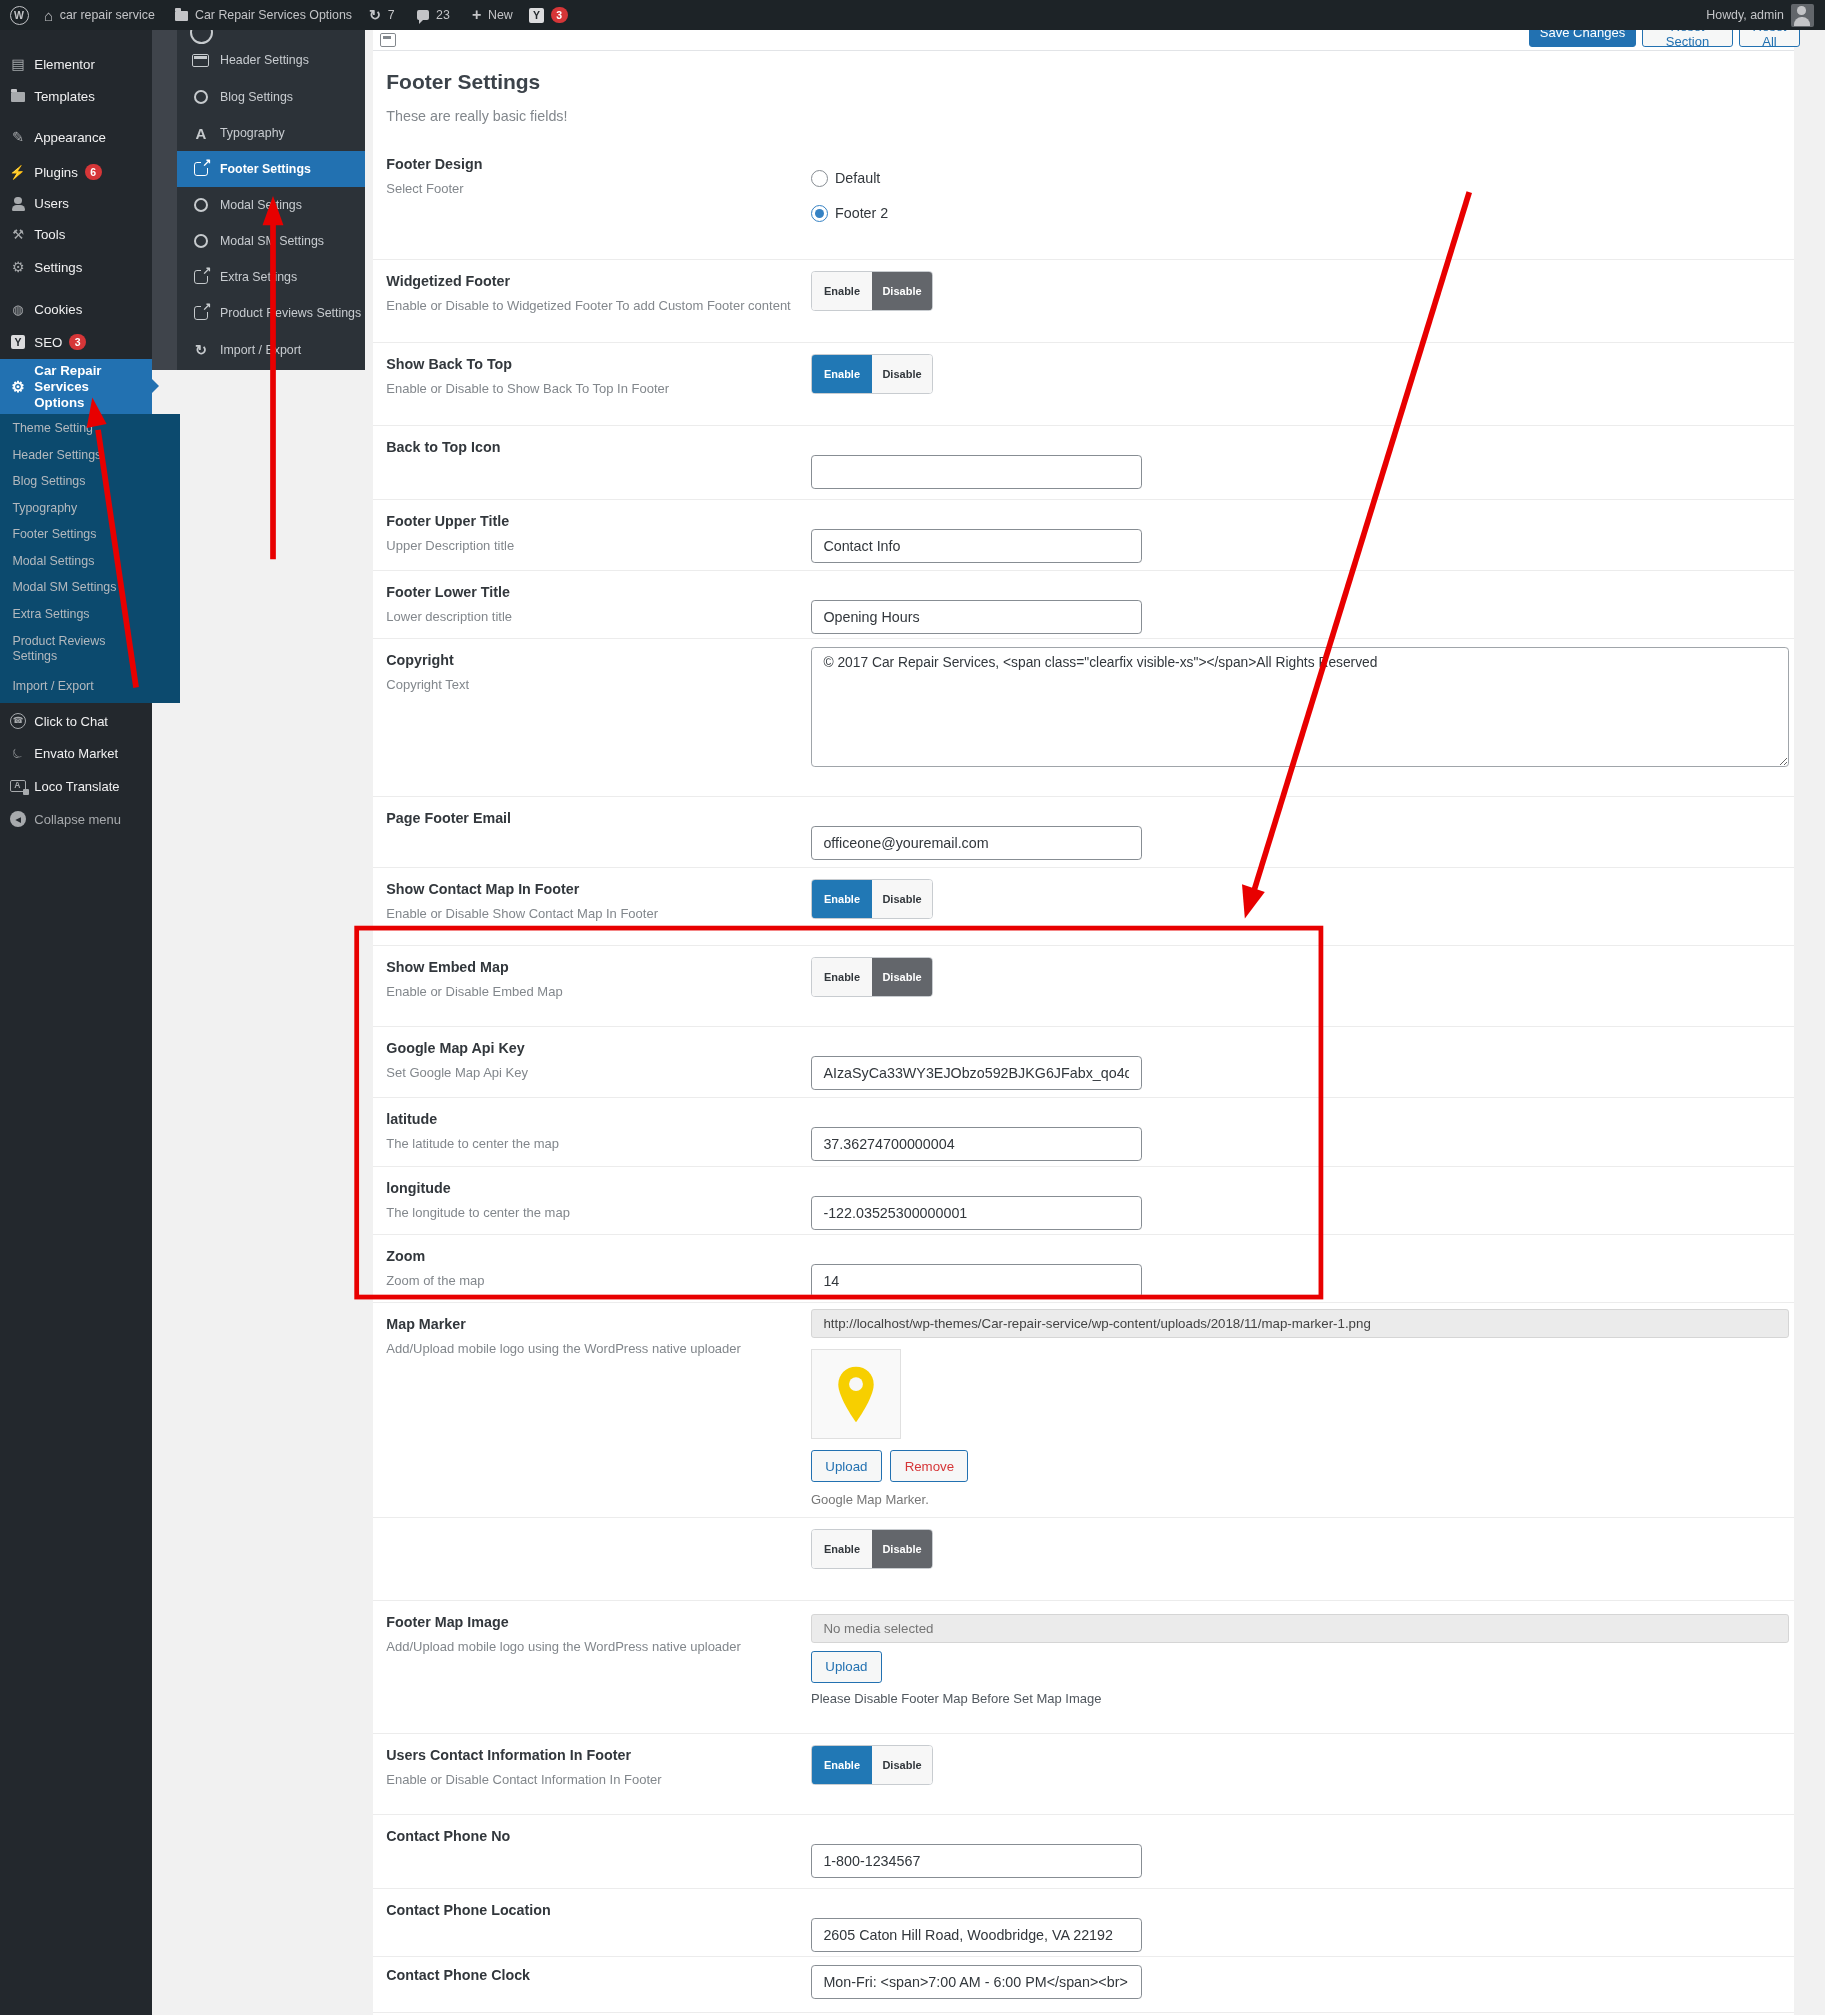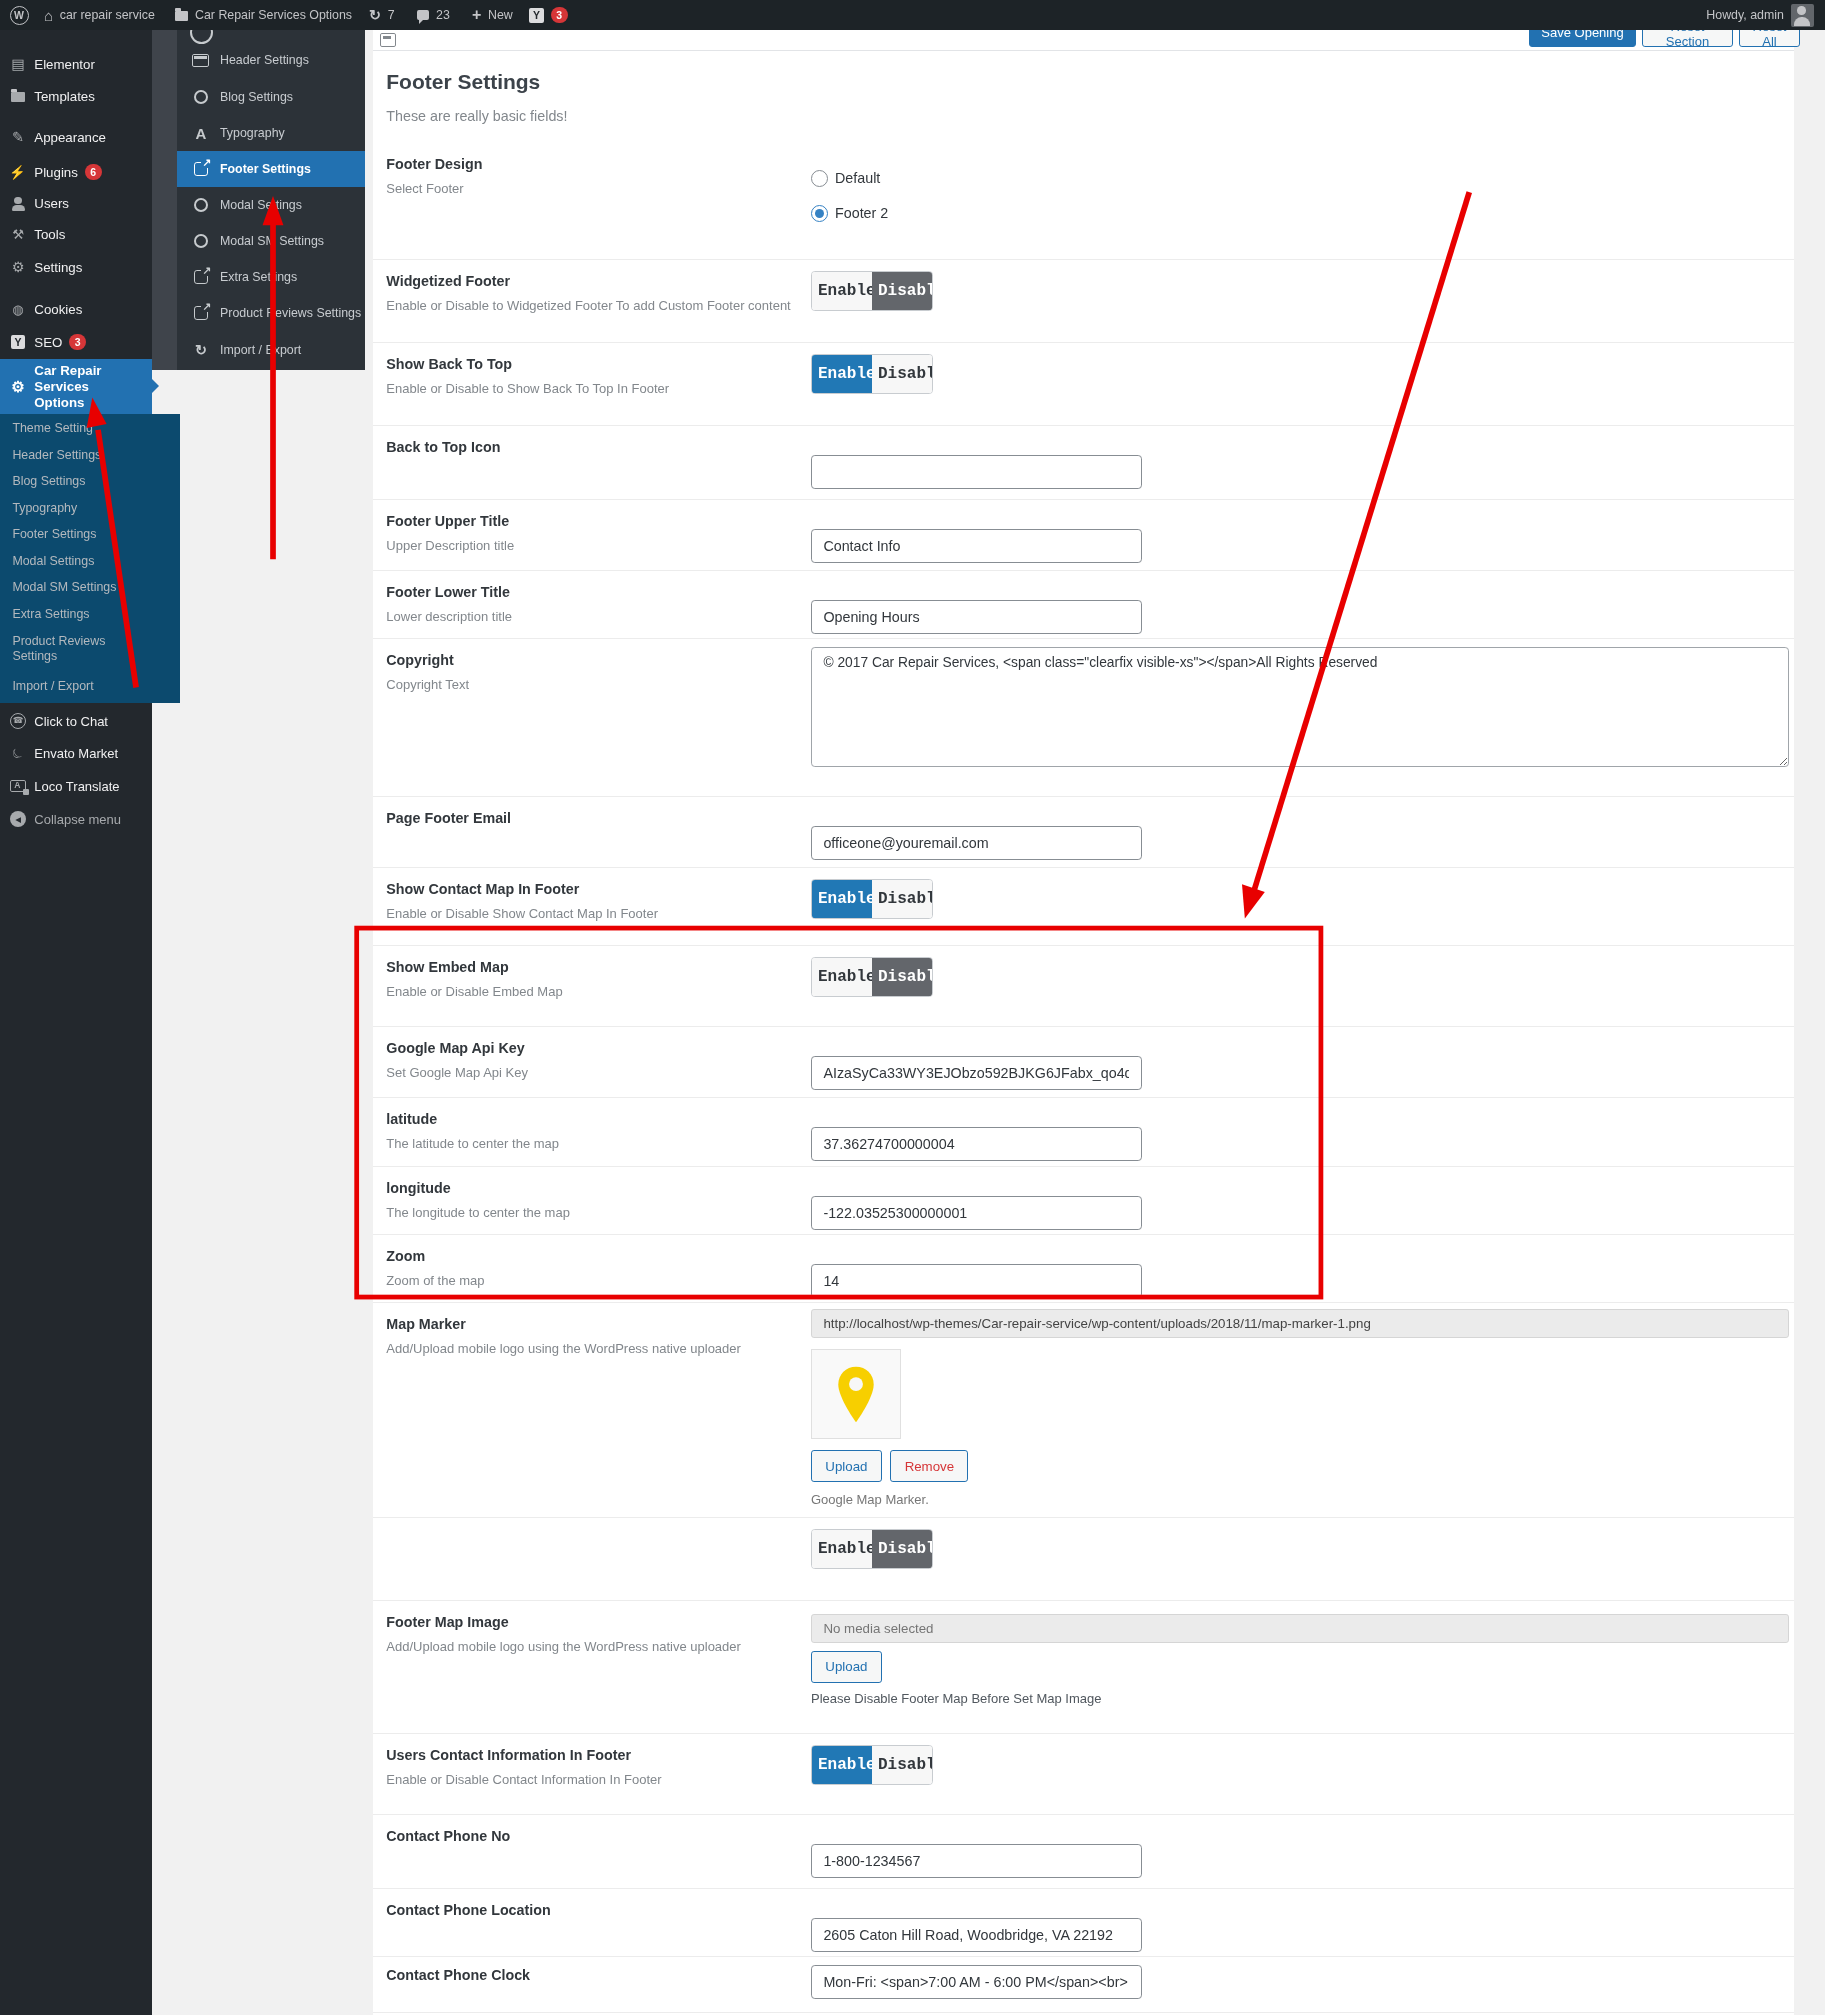--- a/index.html
+++ b/index.html
@@ -93,21 +93,21 @@
   #pgtitle{position:absolute;left:13.3px;top:40px;font-size:21px;font-weight:bold;color:#3c434a}
   #pgsub{position:absolute;left:13.3px;top:78px;font-size:14.3px;color:#82878c}
   #rows{position:absolute;top:113px;left:0;right:0}
   .row{position:relative;border-bottom:1px solid #ececec;box-sizing:border-box}
   .lab{position:absolute;left:13.3px;top:13.3px;width:409px}
   .lab h4{margin:0;font-size:14.3px;font-weight:bold;color:#32373c}
   .lab p{margin:8.6px 0 0;font-size:13px;color:#82878c}
   .ctl{position:absolute;left:438px;top:0;right:7.6px}
   
   .toggle{display:inline-flex;margin-top:11.4px;border:1px solid #c8ccd0;border-radius:3.8px;overflow:hidden}
-  .tbtn{width:60px;height:38px;border:none;font-size:16px;font-weight:bold;font-family:Liberation Mono, monospace;cursor:pointer}
+  .tbtn{width:60px;height:38px;border:none;font-size:11px;font-weight:bold;font-family:Liberation Sans, sans-serif;cursor:pointer}
   .tbtn.off{background:#f7f7f7;color:#32373c}
   .tbtn.on-blue{background:#2178b5;color:#fff}
   .tbtn.on-dark{background:#63666b;color:#fff}
   
   .inp{display:block;margin-top:29px;width:306px;height:32px;border:1px solid #878d93;border-radius:3.8px;
        padding:0 11.4px;font-size:14.3px;color:#32373c;font-family:"Liberation Sans",sans-serif;background:#fff}
   .txtarea{display:block;margin-top:7.6px;width:953px;height:103px;border:1px solid #a0a5aa;border-radius:3.8px;
        padding:7.6px 11.4px;font-size:13.8px;color:#32373c;font-family:"Liberation Sans",sans-serif;resize:both}
   .mediain{display:block;margin-top:5.7px;width:953px;height:27px;border:1px solid #d5d5d5;border-radius:2.9px;
        padding:0 11.4px;font-size:13.3px;color:#444;background:#ebebeb;font-family:"Liberation Sans",sans-serif}
@@ -307,21 +307,21 @@
         <span class="i-export"></span>
       </span>
       <span>Product Reviews Settings</span>
     </div>
   <div class="nav-item" style="top:302px">
       <span class="nicon i-sync"></span>
       <span>Import / Export</span>
     </div>
 </div>
 
-<button class="toolbtn" id="btn-save">Save Opening</button>
+<button class="toolbtn" id="btn-save">Save Changes</button>
 <button class="toolbtn" id="btn-rsec">Reset Section</button>
 <button class="toolbtn" id="btn-rall">Reset All</button>
 
 <div id="card">
   <div id="topstrip">
       <span class="i-page"></span>
     </div>
   <div id="pgtitle">Footer Settings</div>
   <div id="pgsub">These are really basic fields!</div>
 

